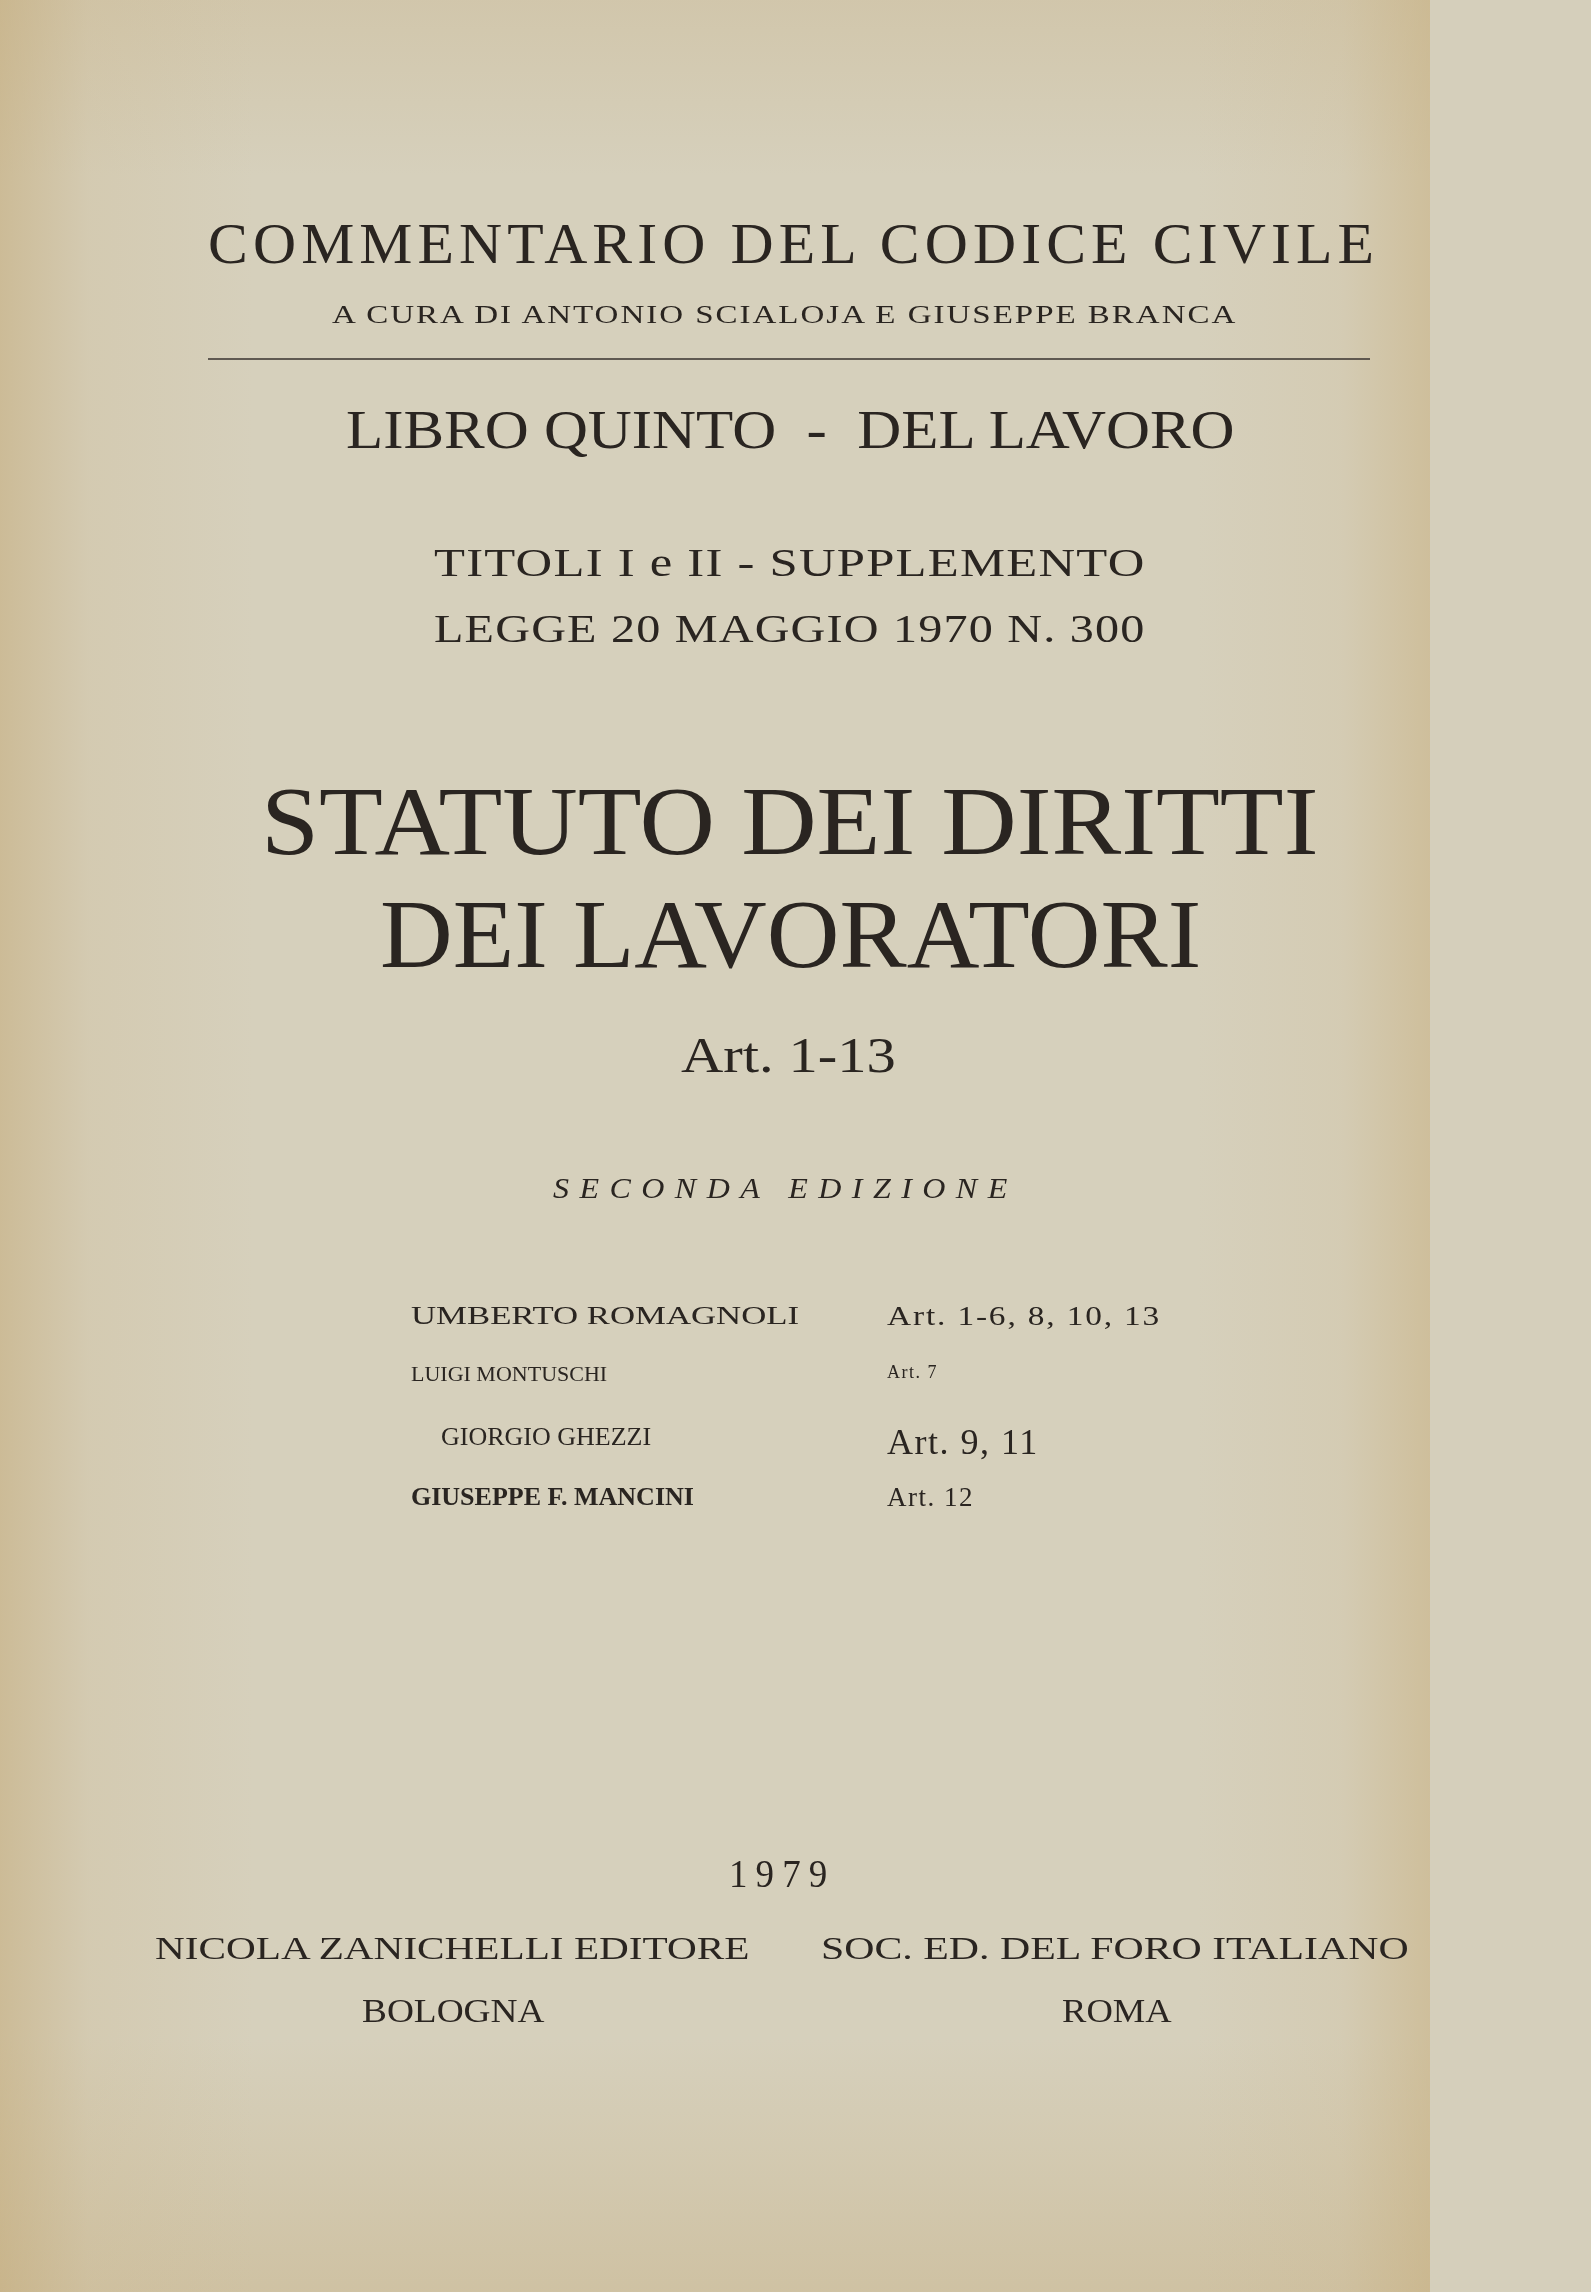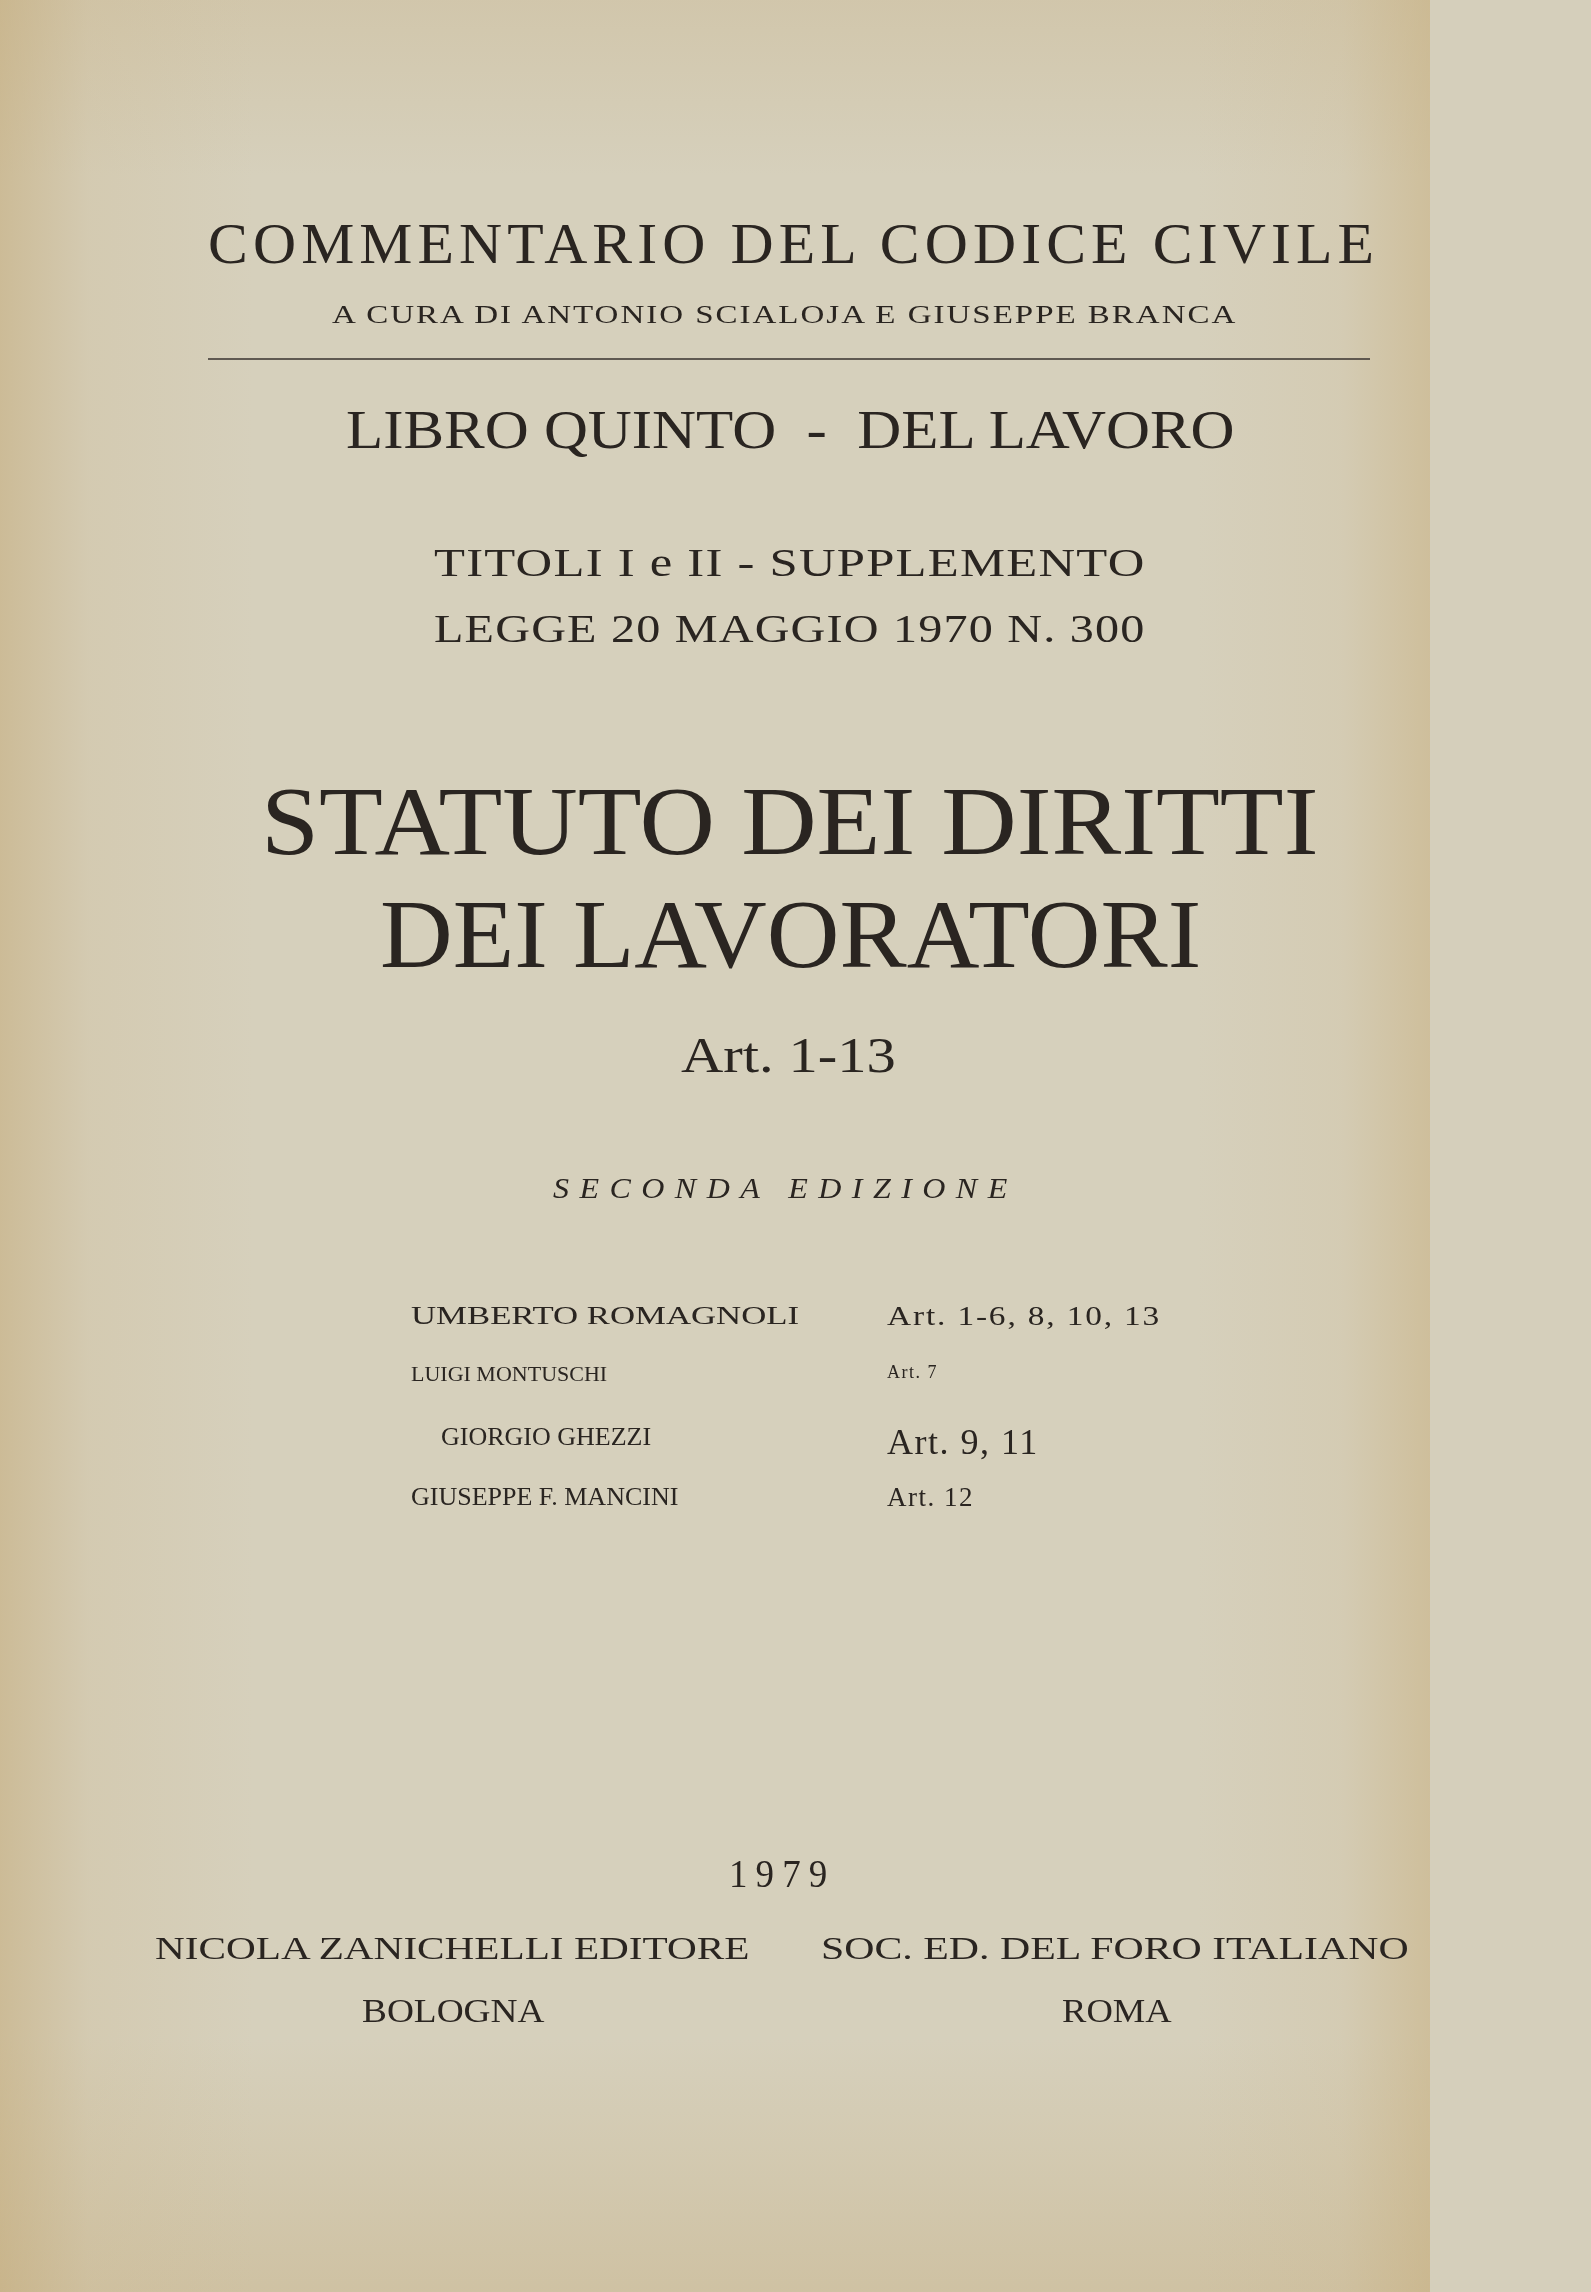--- a/index.html
+++ b/index.html
@@ -51,21 +51,21 @@
   <div>
     <div class="line" style="left: 411px; top: 1303px; font-size: 26px; transform: scaleX(1.336);">UMBERTO ROMAGNOLI</div>
     <div class="line" style="left: 887px; top: 1303px; font-size: 27px; letter-spacing: 1.5px; transform: scaleX(1.235);">Art. 1-6, 8, 10, 13</div>
 
     <div class="line" style="left:411px; top:1363px; font-size:22px;">LUIGI MONTUSCHI</div>
     <div class="line" style="left:887px; top:1363px; font-size:18px; letter-spacing:1.5px;">Art. 7</div>
 
     <div class="line" style="left:409px; top:1424px; font-size:26px;margin-left:32px;">GIORGIO GHEZZI</div>
     <div class="line" style="left:887px; top:1424px; font-size:36px; letter-spacing:1.5px;">Art. 9, 11</div>
 
-    <div class="line" style="left:411px; top:1484px; font-size:26px;">GIUSEPPE F. MANCINI</div>
+    <div class="line" style="left:411px; top:1484px; font-size:26px;font-weight:bold;">GIUSEPPE F. MANCINI</div>
     <div class="line" style="left:887px; top:1484px; font-size:27px; letter-spacing:1.5px;">Art. 12</div>
   </div>
 
   <div class="line" style="left: 729px; top: 1854px; font-size: 40px; letter-spacing: 8.8px; transform: scaleX(0.9237);">1979</div>
 
   <div class="line" style="left: 155px; top: 1932px; font-size: 32px; transform: scaleX(1.2878);">NICOLA ZANICHELLI EDITORE</div>
   <div class="line" style="left: 821px; top: 1932px; font-size: 32px; transform: scaleX(1.3071);">SOC. ED. DEL FORO ITALIANO</div>
 
   <div class="line" style="left: 362px; top: 1995px; font-size: 33px; transform: scaleX(1.131);">BOLOGNA</div>
   <div class="line" style="left: 1062px; top: 1995px; font-size: 33px; transform: scaleX(1.1075);">ROMA</div>

